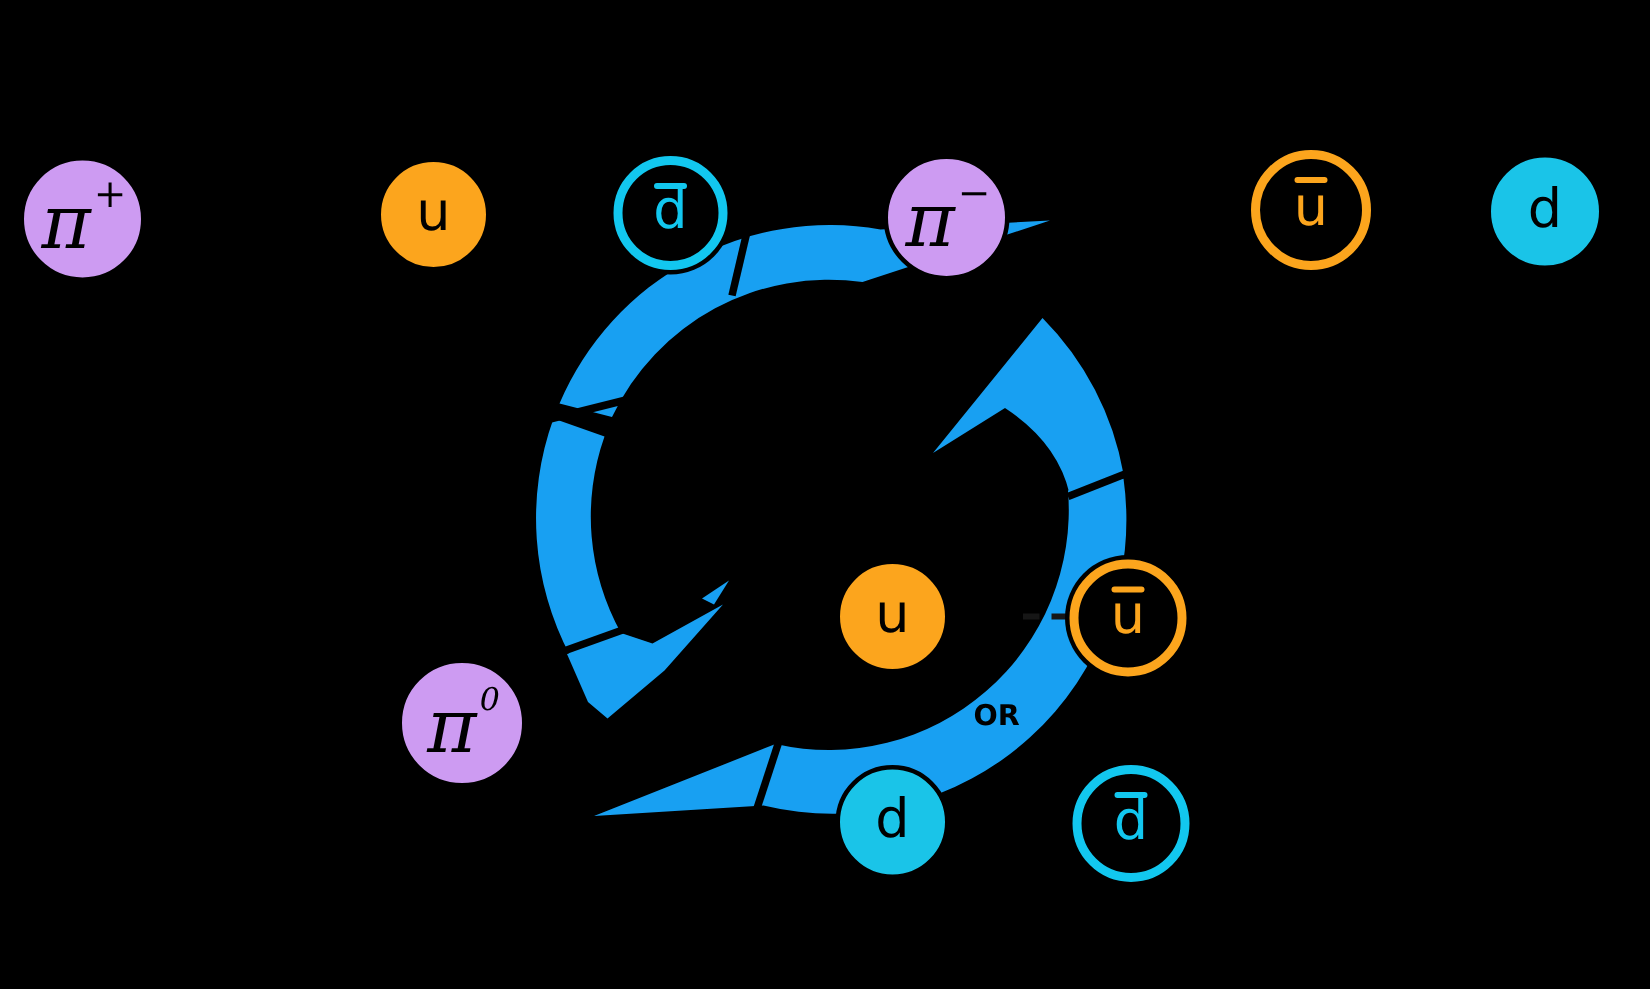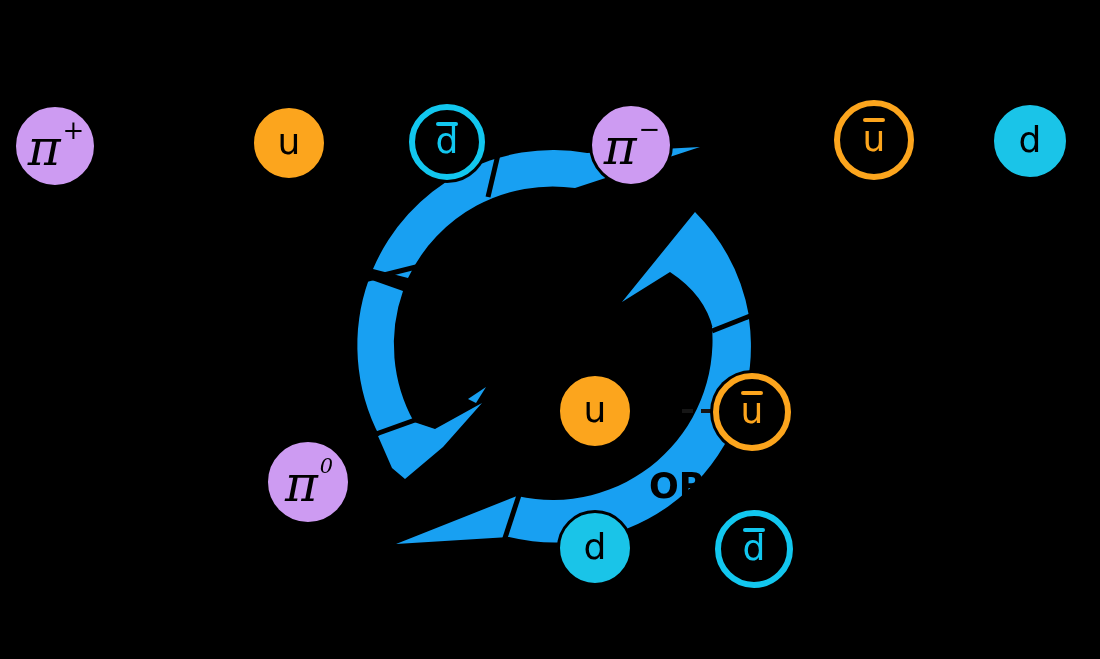--- a/index.html
+++ b/index.html
@@ -50,21 +50,21 @@
     font-family:"DejaVu Serif", serif;
     font-size:26px;line-height:1;
     position:relative;top:-16px;left:2px;
     font-style:normal;
   }
   .pi-zero-charge{font-size:21px;font-style:italic;}
 
   .or-label{
     position:absolute;left:649px;top:466px;z-index:2;
     font-family:"DejaVu Sans", sans-serif;
-    font-size:35px;font-weight:600;
+    font-size:19px;font-weight:600;
     color:#000000;letter-spacing:0px;
   }
 </style>
 </head>
 <body>
 
 <div class="stage">
 
   <svg class="cycle" width="1100" height="659" viewBox="0 0 1100 659">
 

